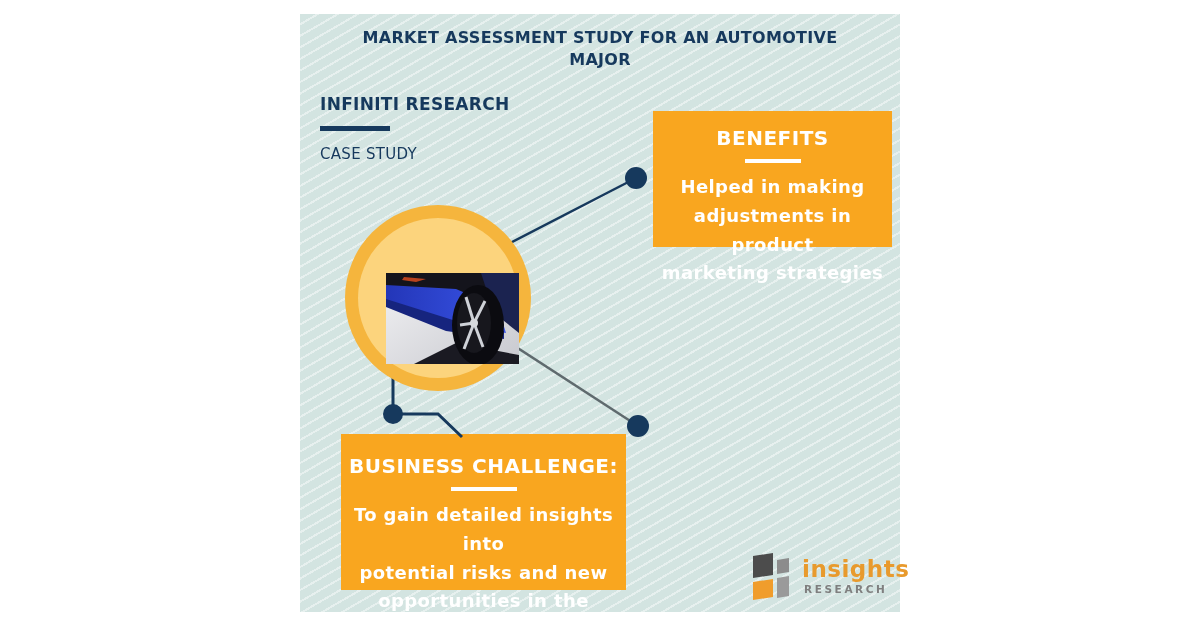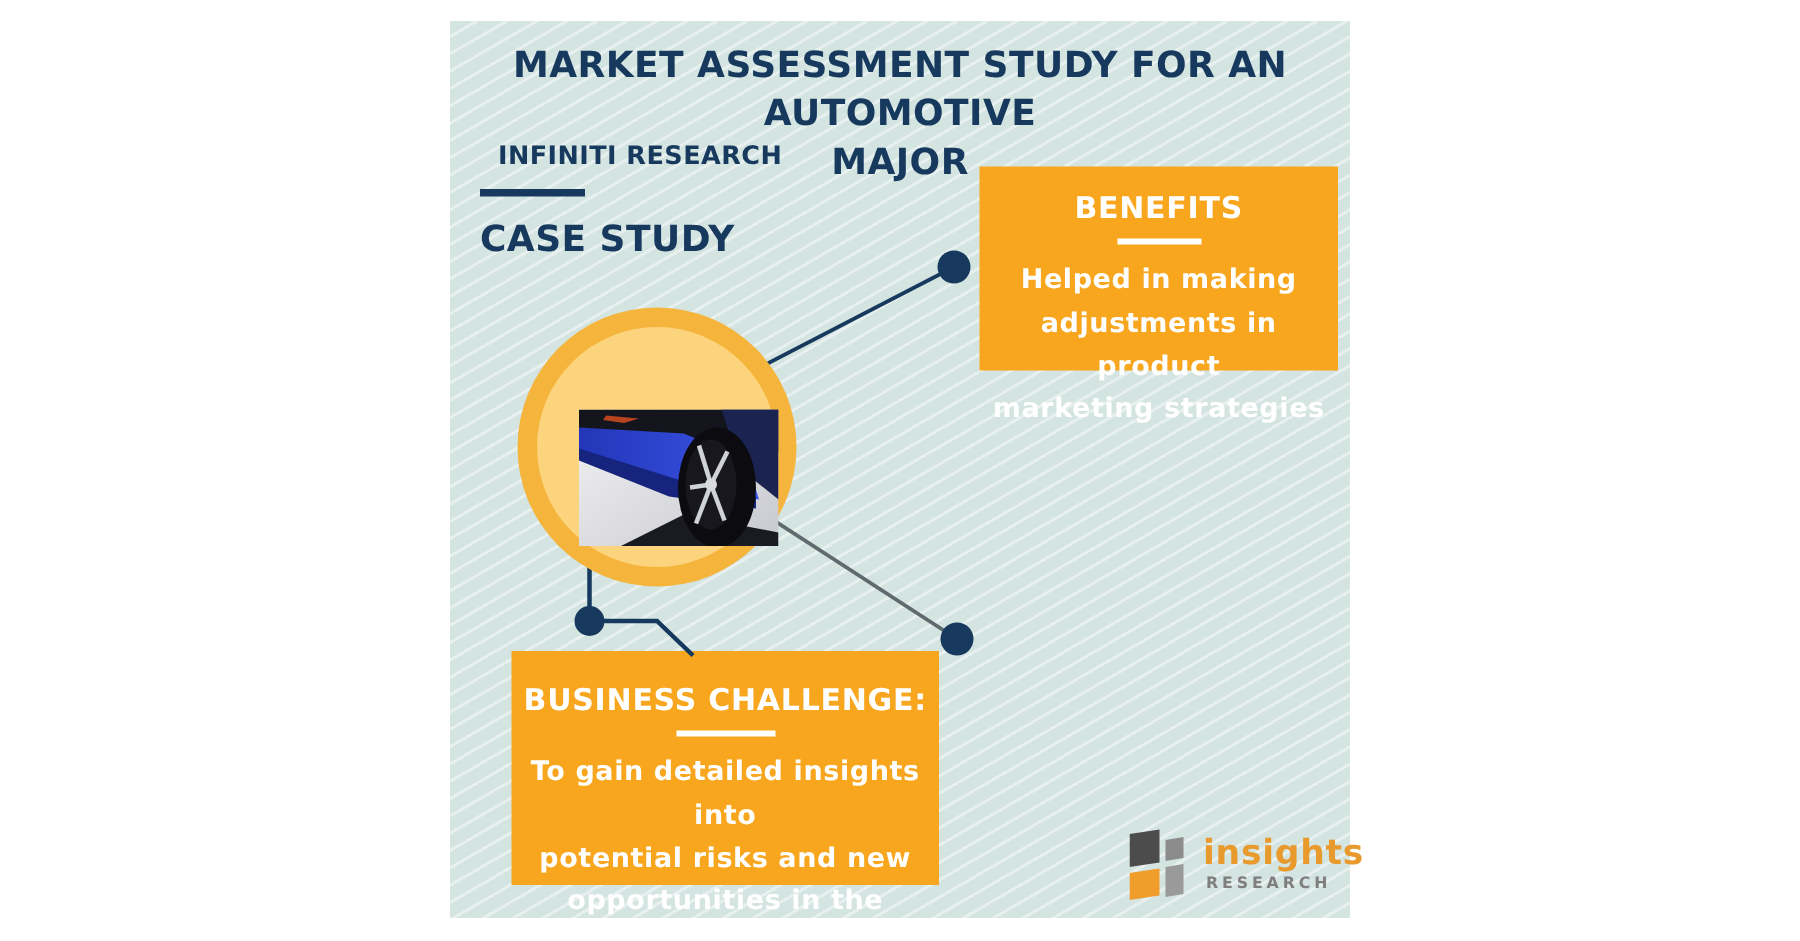--- a/index.html
+++ b/index.html
@@ -13,28 +13,28 @@
     background:
       repeating-linear-gradient(150deg,
         rgba(255,255,255,0) 0px, rgba(255,255,255,0) 8px,
         rgba(255,255,255,0.45) 8px, rgba(255,255,255,0.45) 10px),
       #d3e4e1;
   }
 
   .title {
     position:absolute; top:13px; left:0; width:100%;
     text-align:center; color:#16395d;
-    font-size:24px; font-weight:bold; line-height:1.35;
+    font-size:16px; font-weight:bold; line-height:1.35;
     letter-spacing:0.3px; white-space:pre-line;
   }
 
   .brand-block { position:absolute; left:20px; top:80px; }
-  .brand-name  { color:#16395d; font-size:17px; font-weight:bold; letter-spacing:0.3px;margin-left:12px; }
+  .brand-name  { color:#16395d; font-size:17px; font-weight:bold; letter-spacing:0.3px; }
   .brand-rule  { width:70px; height:5px; background:#16395d; margin-top:12px; }
-  .case-study  { color:#16395d; font-size:24px; font-weight:bold; letter-spacing:0.3px; margin-top:14px; }
+  .case-study  { color:#16395d; font-size:15px; font-weight:normal; letter-spacing:0.3px; margin-top:14px; }
 
   .info-box {
     position:absolute; background:#f9a61f; color:#ffffff; text-align:center;
   }
   .box-benefits   { left:353px; top:97px;  width:239px; height:136px; padding-top:15px; }
   .box-predictive { left:350px; top:321px; width:241px; height:148px; padding-top:14px; }
   .box-challenge  { left:41px;  top:420px; width:285px; height:156px; padding-top:20px; }
 
   .box-title { font-size:20px; font-weight:bold; letter-spacing:0.5px; }
   .box-rule  { width:56px; height:4px; background:#ffffff; margin:9px auto 10px auto; }

